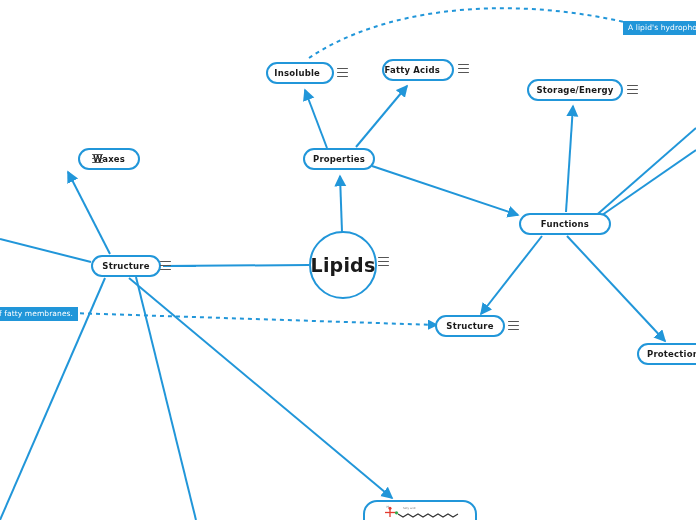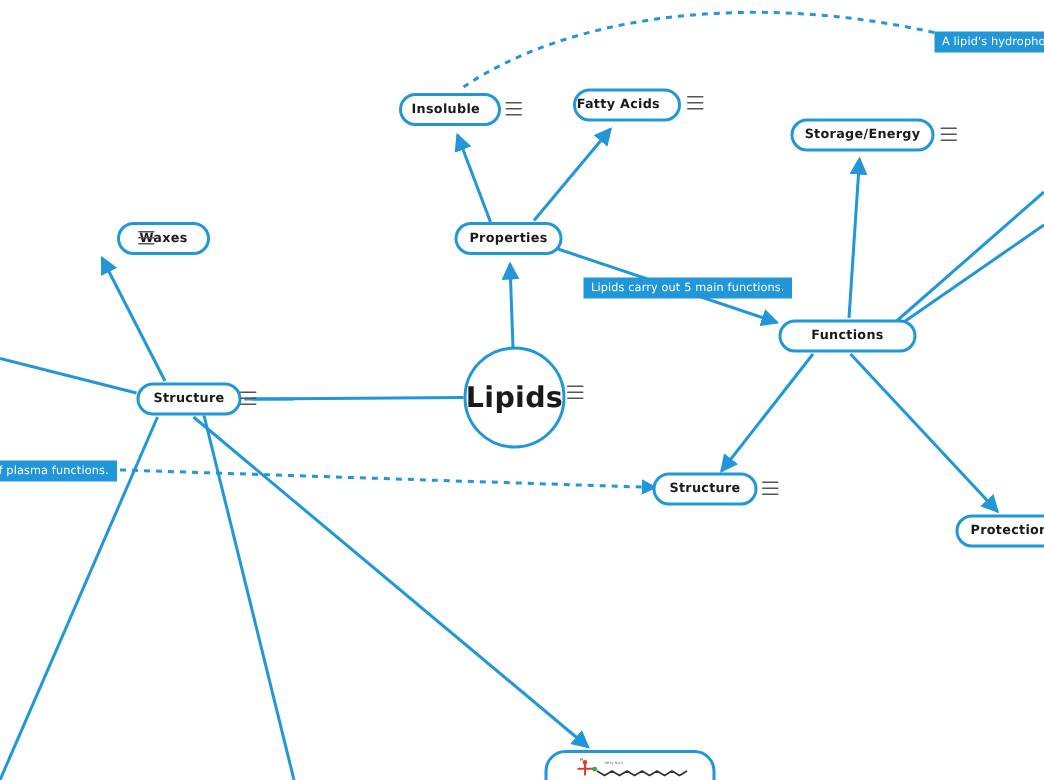--- a/index.html
+++ b/index.html
@@ -245,21 +245,18 @@
     <text x="5.5" y="2.6" font-size="3" fill="#555555" font-family="DejaVu Sans, sans-serif">H</text>
     <text x="22" y="4" font-size="2.6" fill="#777777" font-family="DejaVu Sans, sans-serif">fatty acid</text>
 
     <polyline points="17,9 22,12 27,9 32,12 37,9 42,12 47,9 52,12 57,9 62,12 67,9 72,12 77,9" fill="none" stroke="#333333" stroke-width="1.1" stroke-linejoin="miter"></polyline>
   </svg>
 
   <div class="annot" style="left:623px; top:21px;">
     <span>A lipid's hydrophobic</span>
   </div>
 
-  <div class="annot" style="left:389px; top:185px;">
-    <span>Lipids carry out 5 main functions.</span>
-  </div>
 
   <div class="annot" style="left:-6px; top:307px;">
-    <span>f plasma functions.</span>
+    <span>f fatty membranes.</span>
   </div>
 
 </div>
 
 </body></html>

